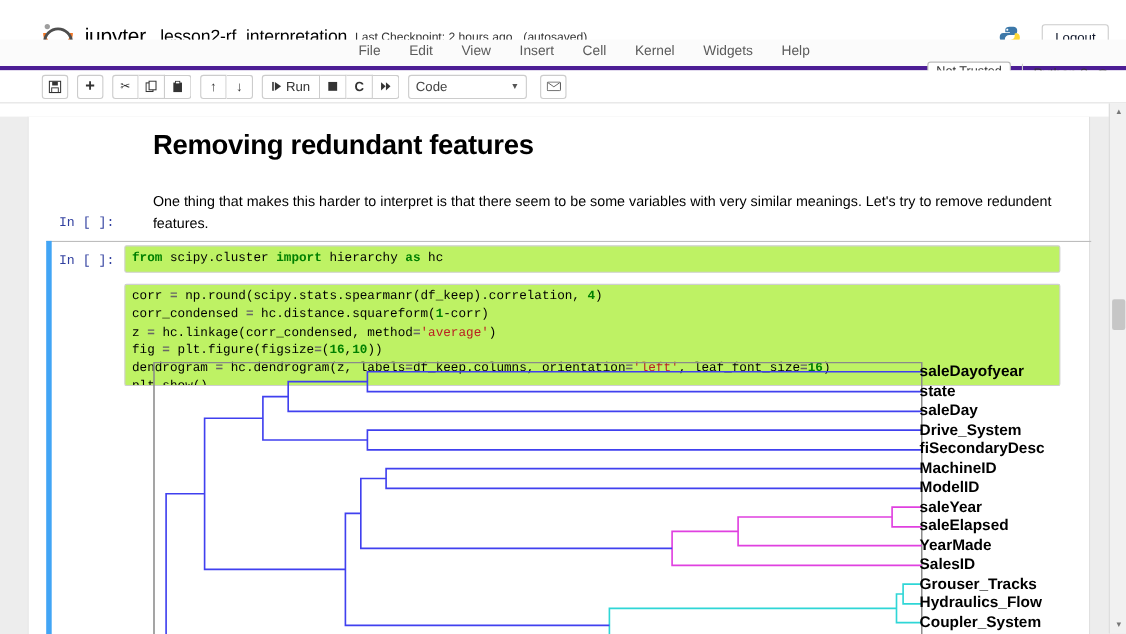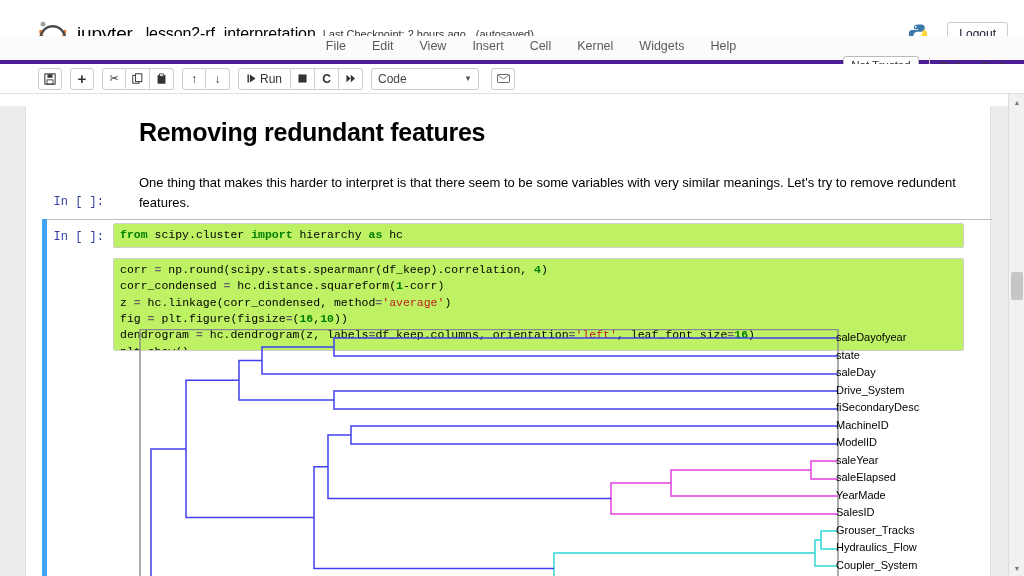--- a/index.html
+++ b/index.html
@@ -167,23 +167,24 @@
 
   
   .output-area { position: absolute; left: 113px; top: 223px; width: 850px; }
   .dendro-wrap { position: relative; width: 760px; height: 300px; }
   .dendro-svg { display: block; }
   .leaf-labels {
     position: absolute; left: 697px; top: 0px;
     display: flex; flex-direction: column;
   }
   .leaf-label {
-    font-size: 11px; color: #000; height: 17.5px;
+    font-size: 14px; color: #000; height: 17.5px;
     line-height: 17.5px; white-space: nowrap;
     font-family: "Liberation Sans", sans-serif;
+    font-weight: bold;
   }
 
   
   .scrollbar {
     position: absolute; right: 0; top: 94px; width: 16px; height: 482px;
     background: #f1f1f1; border-left: 1px solid #dcdcdc;
   }
   .sb-arrow {
     position: absolute; left: 0; width: 16px; height: 16px;
     display: flex; align-items: center; justify-content: center;

